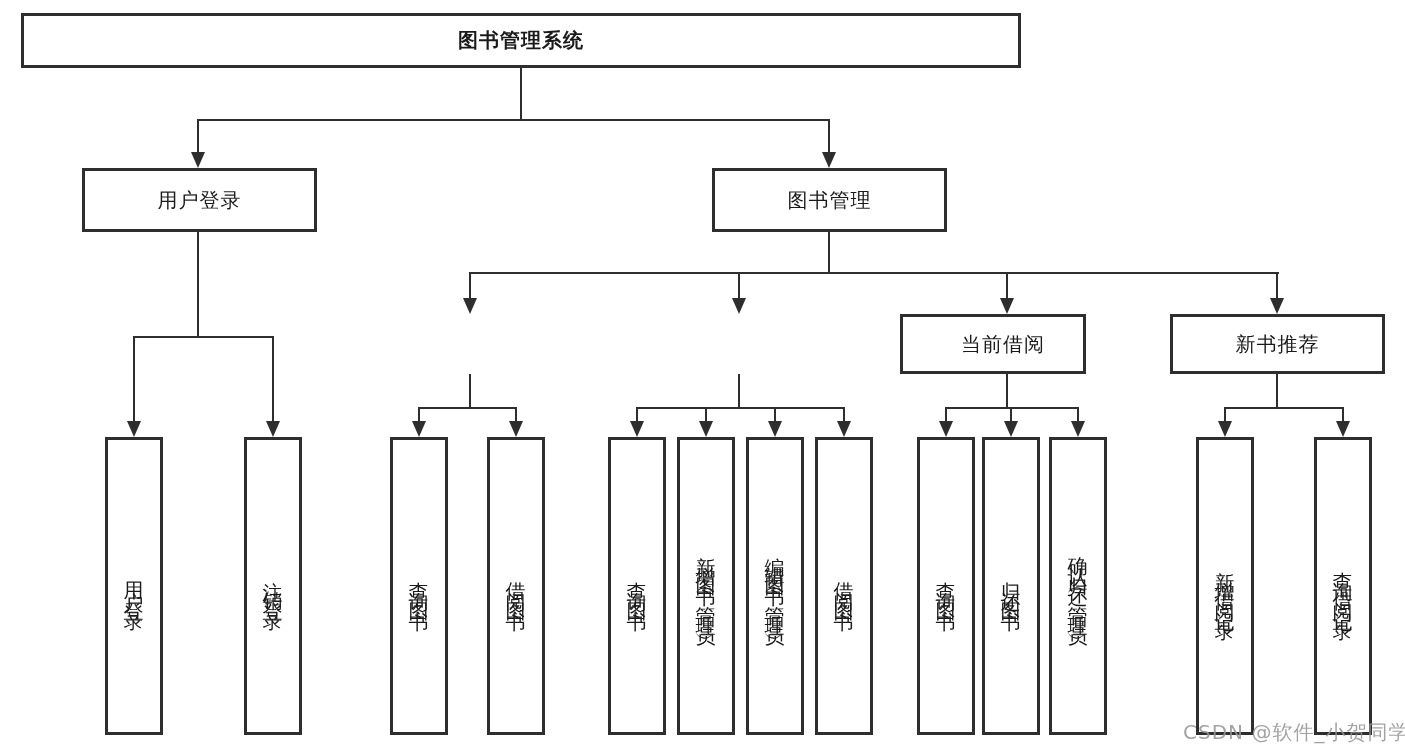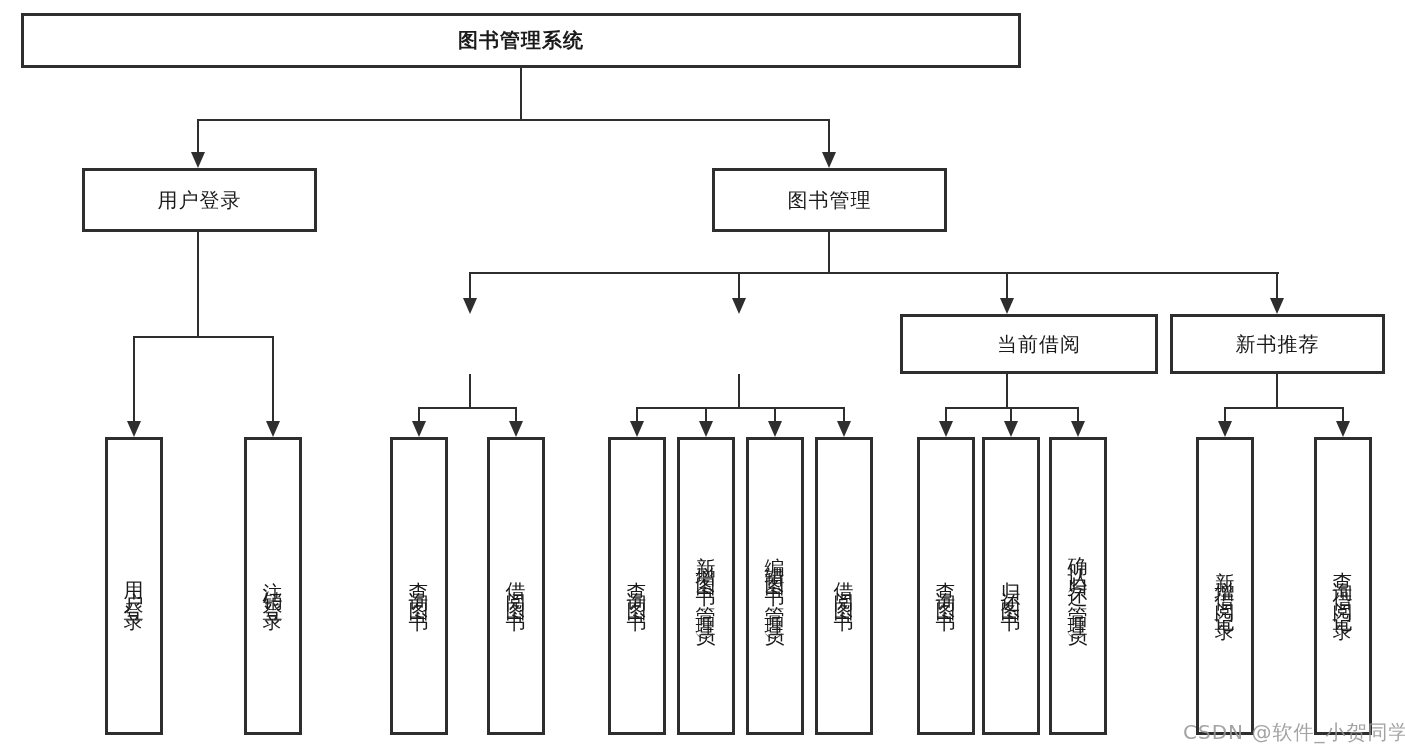--- a/index.html
+++ b/index.html
@@ -136,21 +136,21 @@
   <div class="arrow" style="left:1004px; top:421px;"></div>
   <div class="arrow" style="left:1071px; top:421px;"></div>
   <div class="arrow" style="left:1218px; top:421px;"></div>
   <div class="arrow" style="left:1336px; top:421px;"></div>
 
   <div class="box" style="left:21px; top:13px; width:1000px; height:55px;font-weight:bold;">图书管理系统</div>
 
   <div class="box" style="left:82px; top:168px; width:235px; height:64px;">用户登录</div>
   <div class="box" style="left:712px; top:168px; width:235px; height:64px;">图书管理</div>
 
-  <div class="box" style="left:900px; top:314px; width:258px; height:60px;padding-left:20px;">当前借阅</div>
+  <div class="box" style="left:900px; top:314px; width:186px; height:60px;padding-left:20px;">当前借阅</div>
   <div class="box" style="left:1170px; top:314px; width:215px; height:60px;">新书推荐</div>
 
   <div class="vbox" style="left:105px; top:437px; width:58px; height:298px;">
     <span class="vtext">用户登录</span>
   </div>
   <div class="vbox" style="left:244px; top:437px; width:58px; height:298px;">
     <span class="vtext">注销登录</span>
   </div>
 
   <div class="vbox" style="left:390px; top:437px; width:58px; height:298px;">

